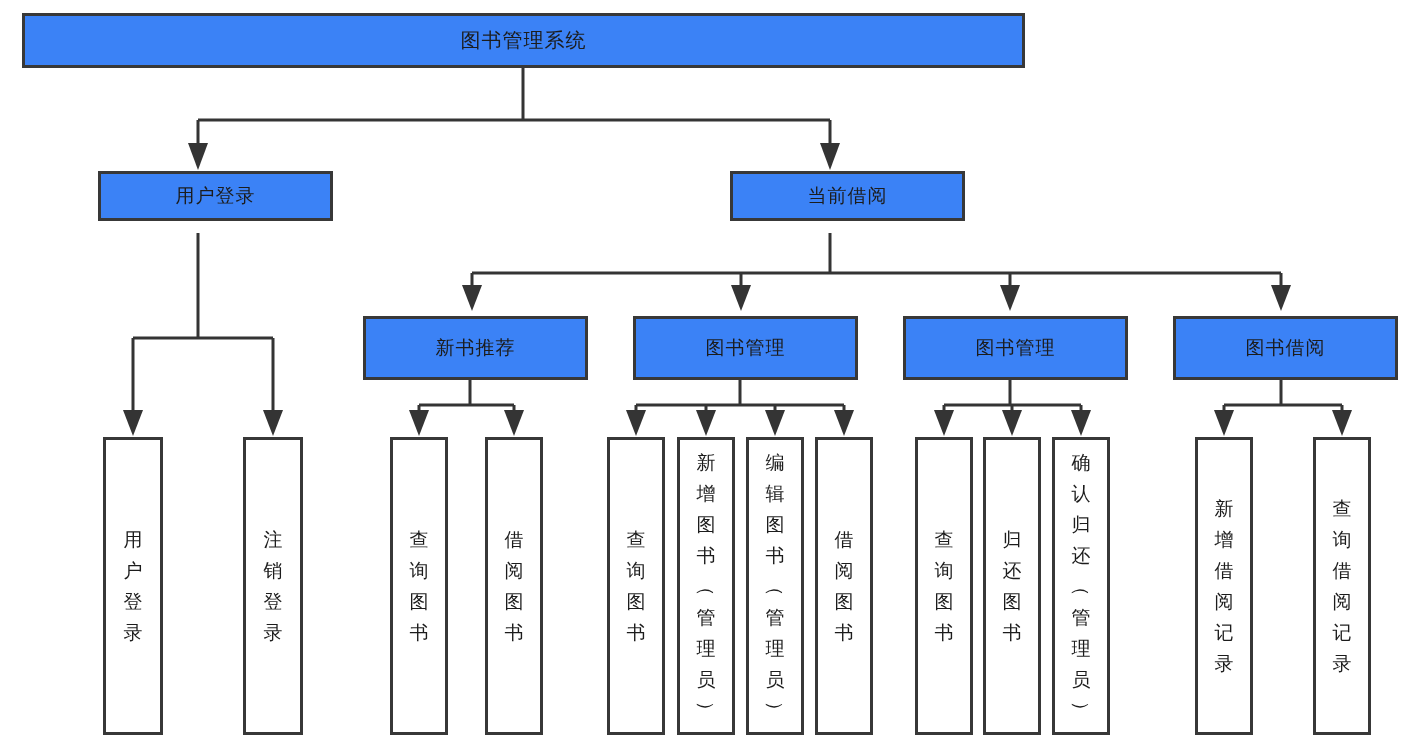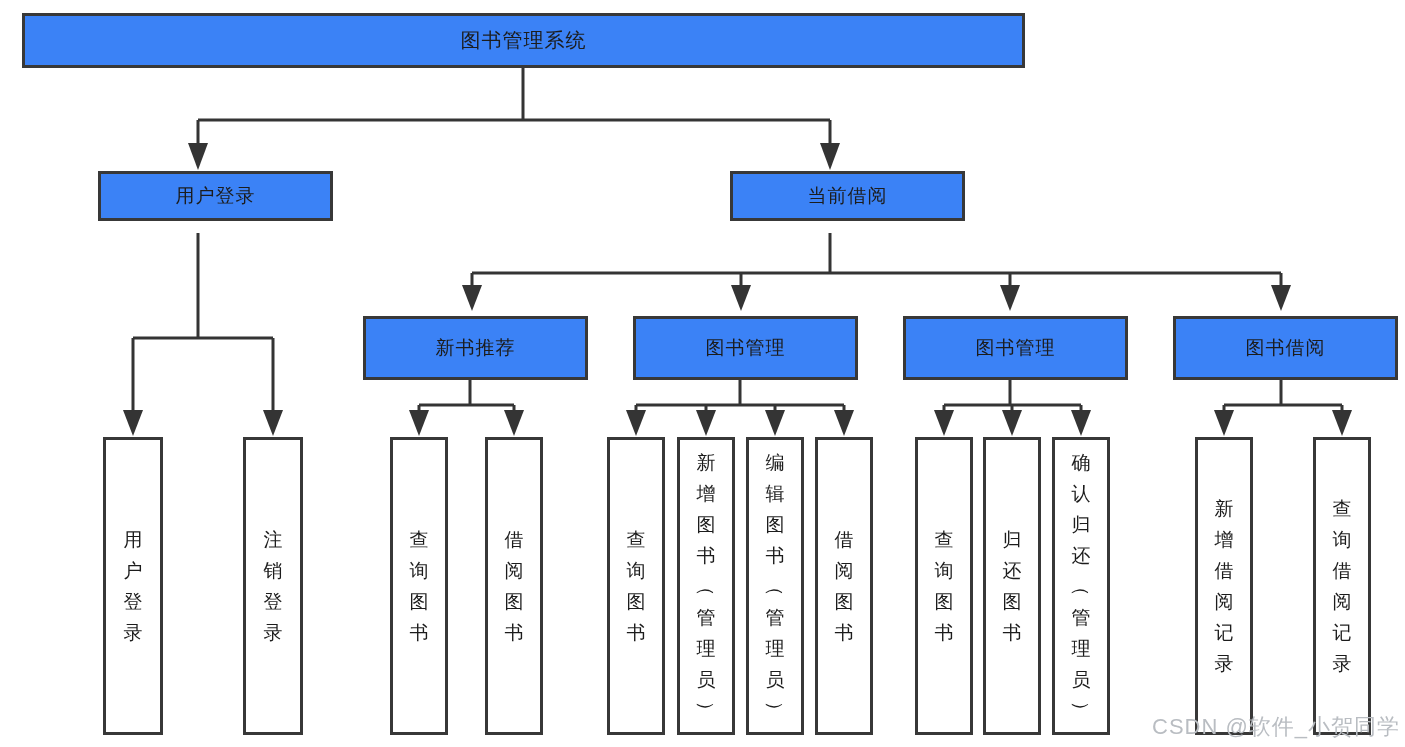--- a/index.html
+++ b/index.html
@@ -216,14 +216,13 @@
     </div>
   <div class="leaf" style="left:1313px">
       <span class="char">查</span>
       <span class="char">询</span>
       <span class="char">借</span>
       <span class="char">阅</span>
       <span class="char">记</span>
       <span class="char">录</span>
     </div>
 
-  <div class="watermark">CSDN @软件_小贺同学</div>
 </div>
 
 </body></html>

